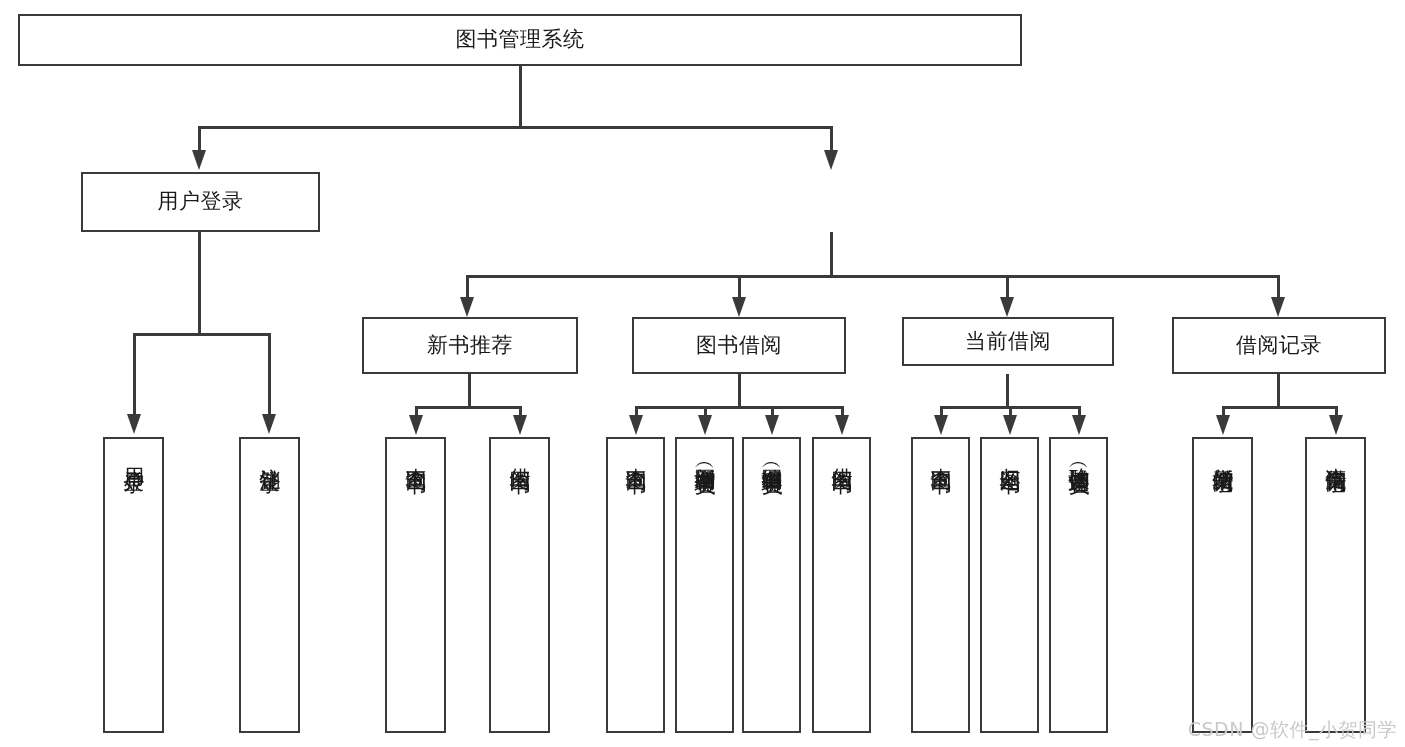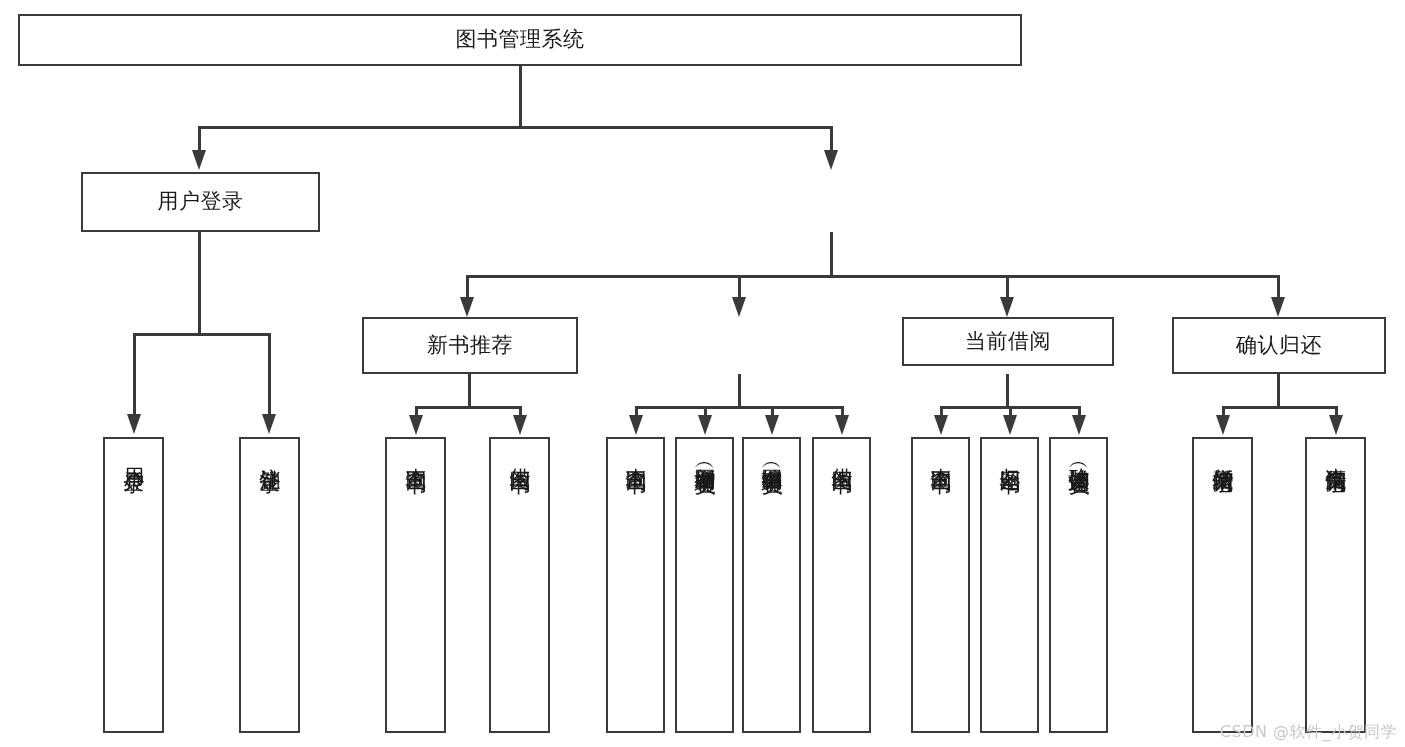--- a/index.html
+++ b/index.html
@@ -75,21 +75,21 @@
     height: 0;
     border-left: 7.5px solid transparent;
     border-right: 7.5px solid transparent;
     border-top: 20px solid #3a3a3a;
   }
   
   #watermark {
     position: absolute;
     right: 8px;
     bottom: 4px;
-    font-size: 16px;
+    font-size: 19px;
     color: #c9c9c9;
     letter-spacing: 0.5px;
     white-space: nowrap;
     pointer-events: none;
   }
 </style>
 </head>
 <body>
 
 <div id="canvas">
@@ -159,27 +159,30 @@
 
   <div class="node horiz" style="left:81px; top:172px; width:239px; height:60px;">
     <span class="label">用户登录</span>
   </div>
 
 
   <div class="node horiz" style="left:362px; top:317px; width:216px; height:57px;">
     <span class="label">新书推荐</span>
   </div>
 
+  <div class="node horiz" style="left:632px; top:317px; width:214px; height:57px;">
+    <span class="label">图书借阅</span>
+  </div>
 
   <div class="node horiz" style="left:902px; top:317px; width:212px; height:49px;">
     <span class="label">当前借阅</span>
   </div>
 
   <div class="node horiz" style="left:1172px; top:317px; width:214px; height:57px;">
-    <span class="label">确认归还</span>
+    <span class="label">借阅记录</span>
   </div>
 
   <div class="node vert" style="left:103px; top:437px; width:61px; height:296px;">
     <span class="label">用户登录</span>
   </div>
   <div class="node vert" style="left:239px; top:437px; width:61px; height:296px;">
     <span class="label">注销登录</span>
   </div>
 
   <div class="node vert" style="left:385px; top:437px; width:61px; height:296px;">

